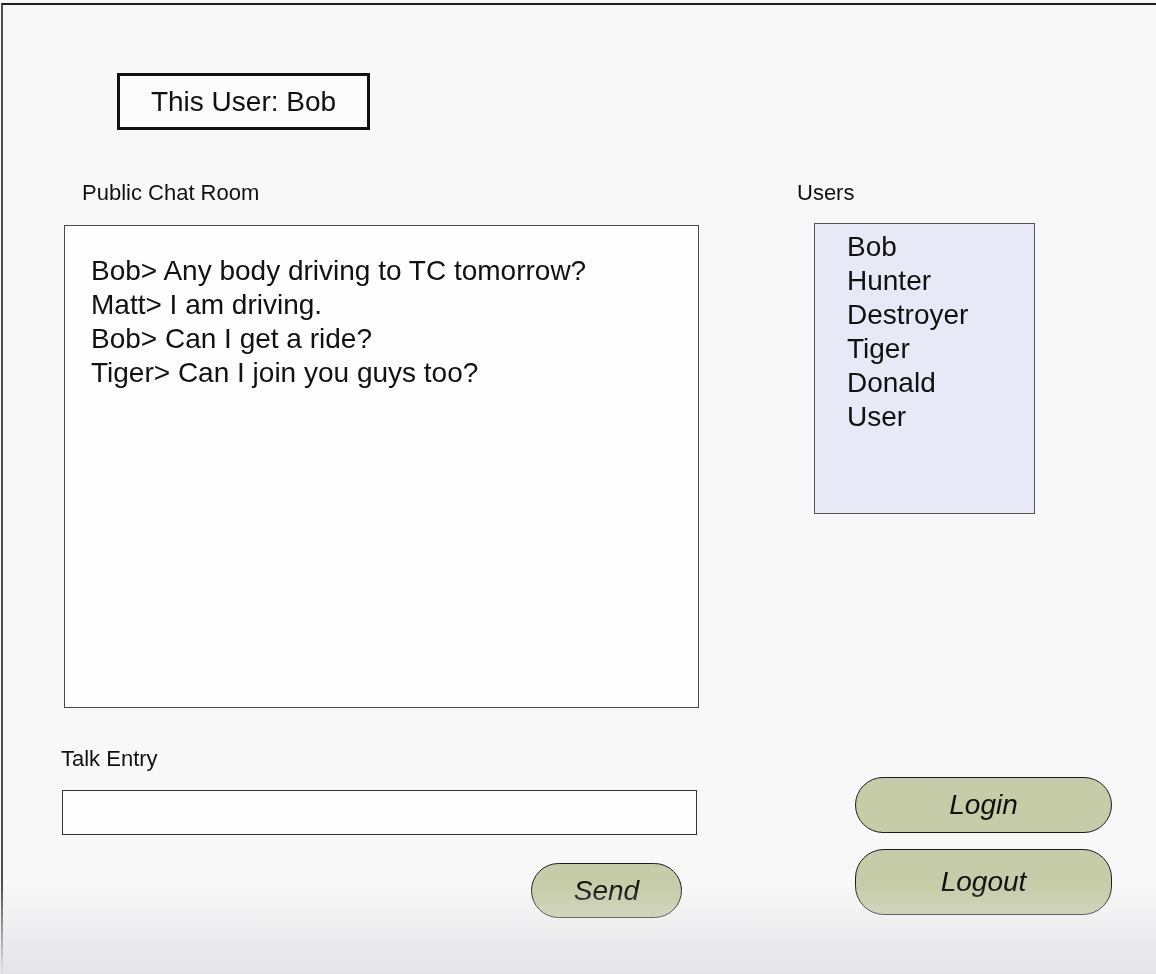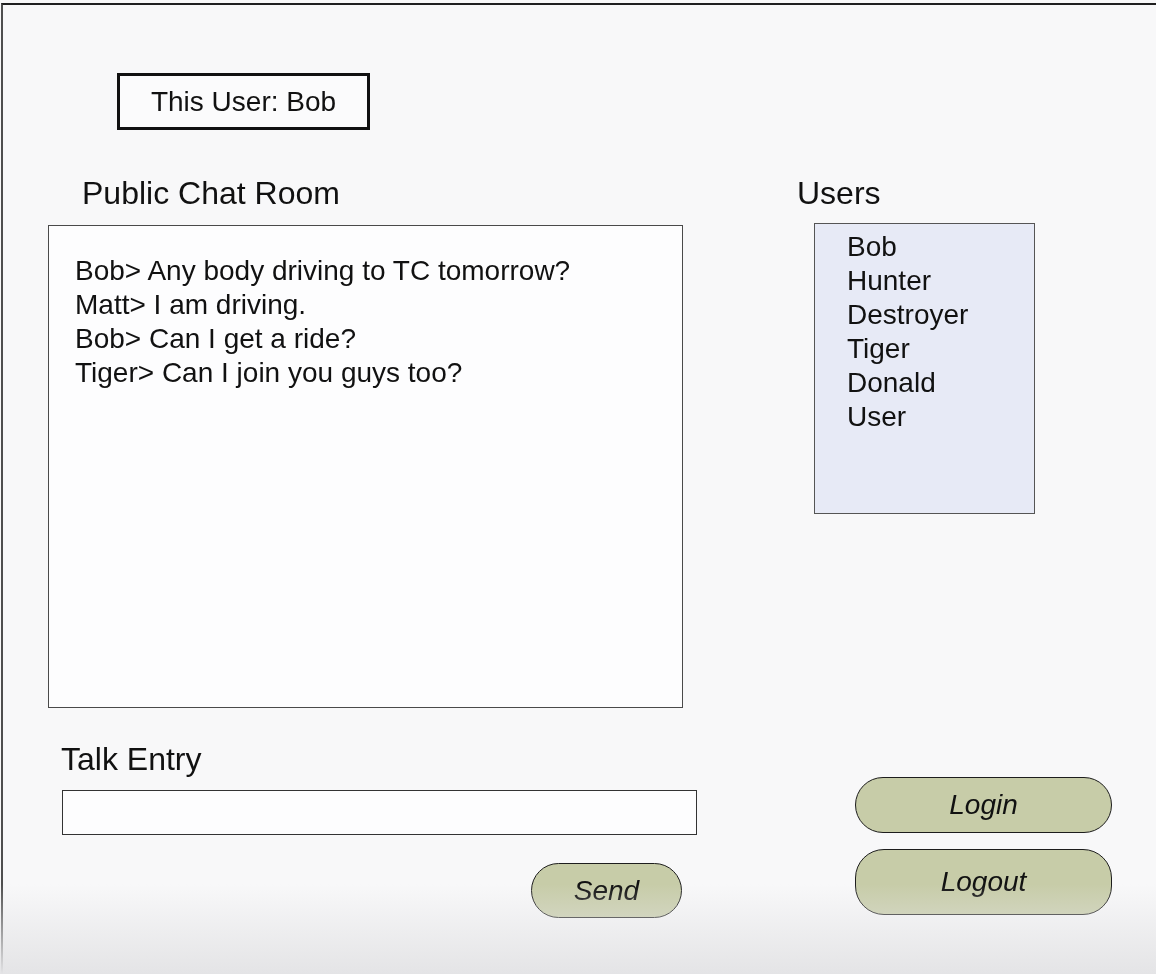--- a/index.html
+++ b/index.html
@@ -25,28 +25,28 @@
   .this-user-box {
     position: absolute; left: 77px; top: 73px; width: 253px; height: 57px;
     border: 3px solid #111;
     background: #fbfbfc;
     display: flex; align-items: center; justify-content: center;
     font-size: 28px;
     margin-left: 40px;
   }
   .section-label {
     position: absolute;
-    font-size: 32px; line-height: 34px;
+    font-size: 22px; line-height: 34px;
     white-space: nowrap;
   }
   .chat-label  { left: 82px;  top: 176px; }
   .users-label { left: 797px; top: 176px; }
   .talk-label  { left: 61px;  top: 742px; }
   .chat-box {
-    position: absolute; left: 48px; top: 225px; width: 635px; height: 483px;
+    position: absolute; left: 64px; top: 225px; width: 635px; height: 483px;
     border: 1.5px solid #4a4a4a;
     background: #fdfdfe;
     padding: 28px 20px 0 26px;
     font-size: 28px; line-height: 34px;
     overflow: hidden;
   }
   .chat-box .message { white-space: nowrap; }
   .users-box {
     position: absolute; left: 783px; top: 223px; width: 221px; height: 291px;
     border: 1.5px solid #555;

